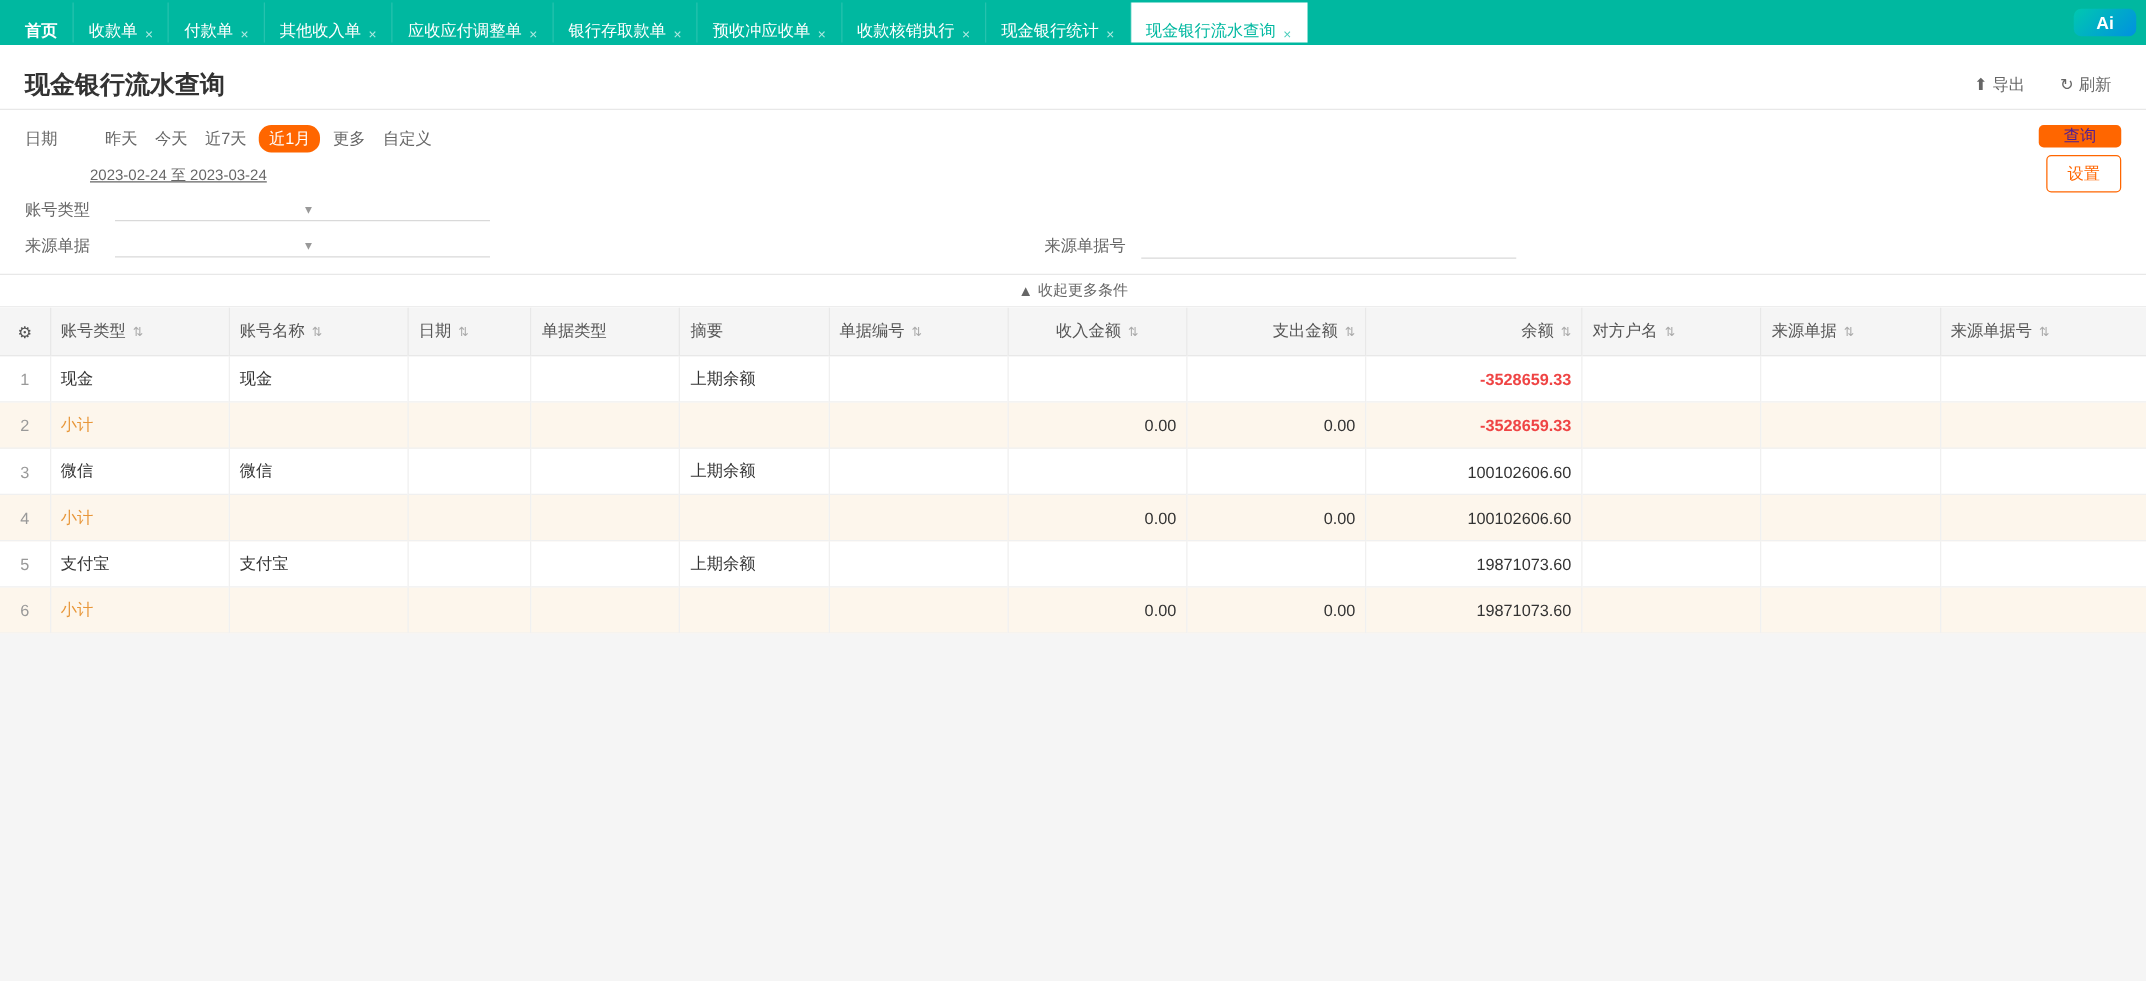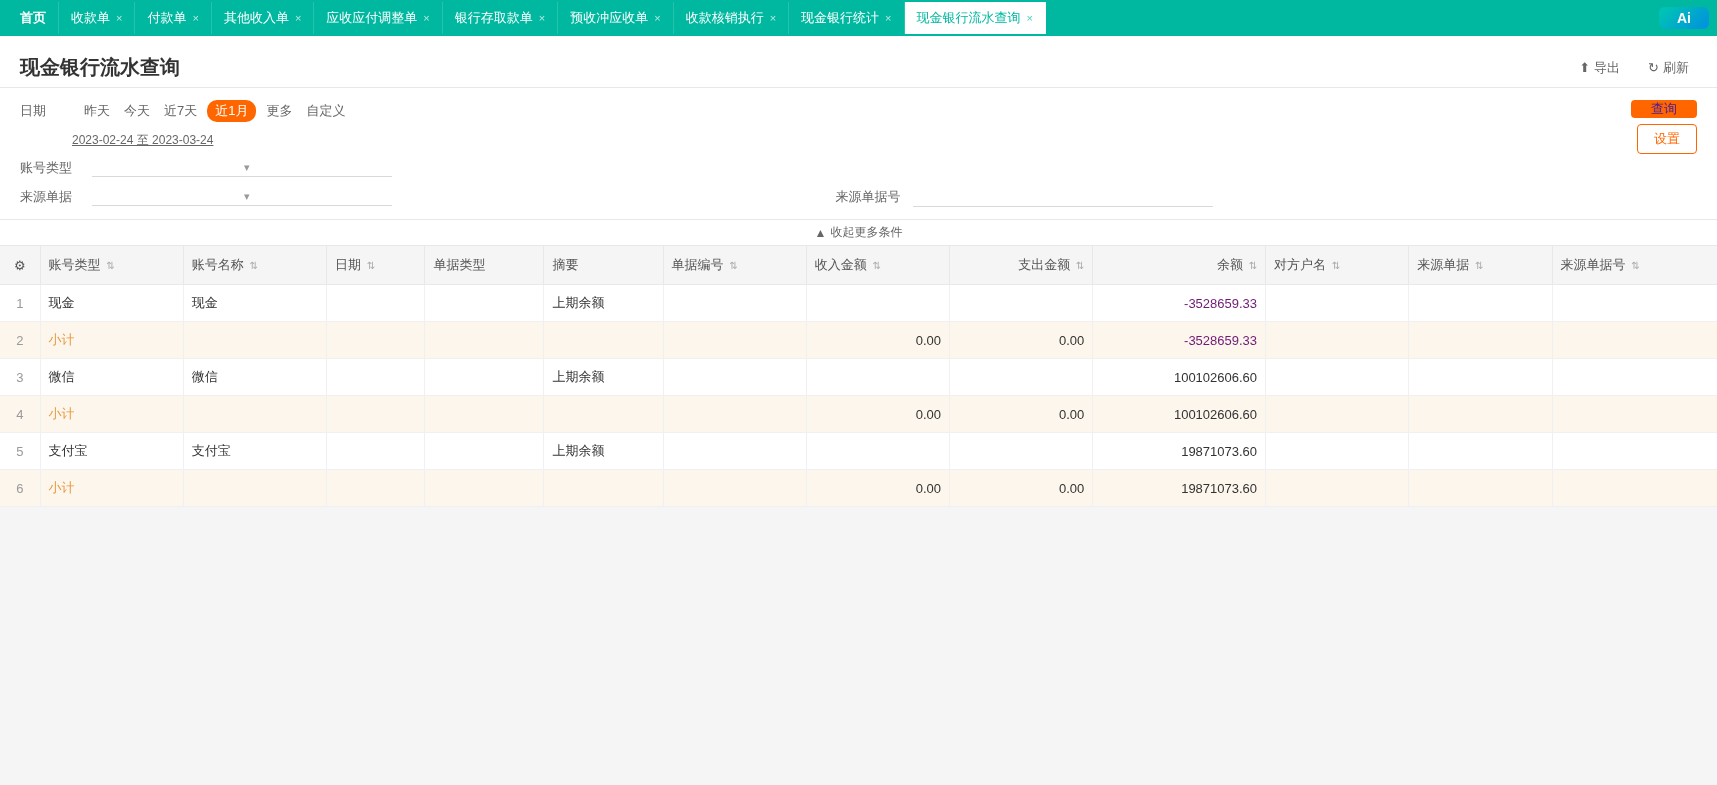--- a/index.html
+++ b/index.html
@@ -12,21 +12,21 @@
       align-items: center;
       height: 36px;
       padding: 0 8px;
       overflow: hidden;
     }
     .nav-item {
       color: #fff;
       padding: 0 12px;
       height: 32px;
       display: flex;
-      align-items: center;
+      align-items: flex-end;
       cursor: pointer;
       white-space: nowrap;
       font-size: 13px;
       border-right: 1px solid rgba(255,255,255,0.15);
     }
     .nav-item.active {
       background: #fff;
       color: #00b8a0;
     }
     .nav-item .close-x {
@@ -204,21 +204,21 @@
     tbody tr.subtotal-row { background: #fdf6ec; }
     tbody td {
       padding: 9px 8px;
       color: #333;
       white-space: nowrap;
       border-right: 1px solid #f0f0f0;
     }
     tbody td:last-child { border-right: none; }
     .row-num { color: #999; text-align: center; }
     .subtotal-label { color: #e8973a; font-weight: 500; }
-    .negative-value { color: #701a75; }
+    .negative-value { color: #ef4444; font-weight: bold; }
     .amount-cell { text-align: right; }
   </style>
 </head>
 <body>
 
 <nav class="top-nav">
   <div class="nav-item home">
     <span>首页</span>
   </div>
   <div class="nav-item">
@@ -355,21 +355,21 @@
         <th>
           <span>单据类型</span>
         </th>
         <th>
           <span>摘要</span>
         </th>
         <th>
           <span>单据编号</span>
           <span class="sort-icon">⇅</span>
         </th>
-        <th style="text-align:left;">
+        <th style="text-align:center;">
           <span>收入金额</span>
           <span class="sort-icon">⇅</span>
         </th>
         <th style="text-align:right;">
           <span>支出金额</span>
           <span class="sort-icon">⇅</span>
         </th>
         <th style="text-align:right;">
           <span>余额</span>
           <span class="sort-icon">⇅</span>

